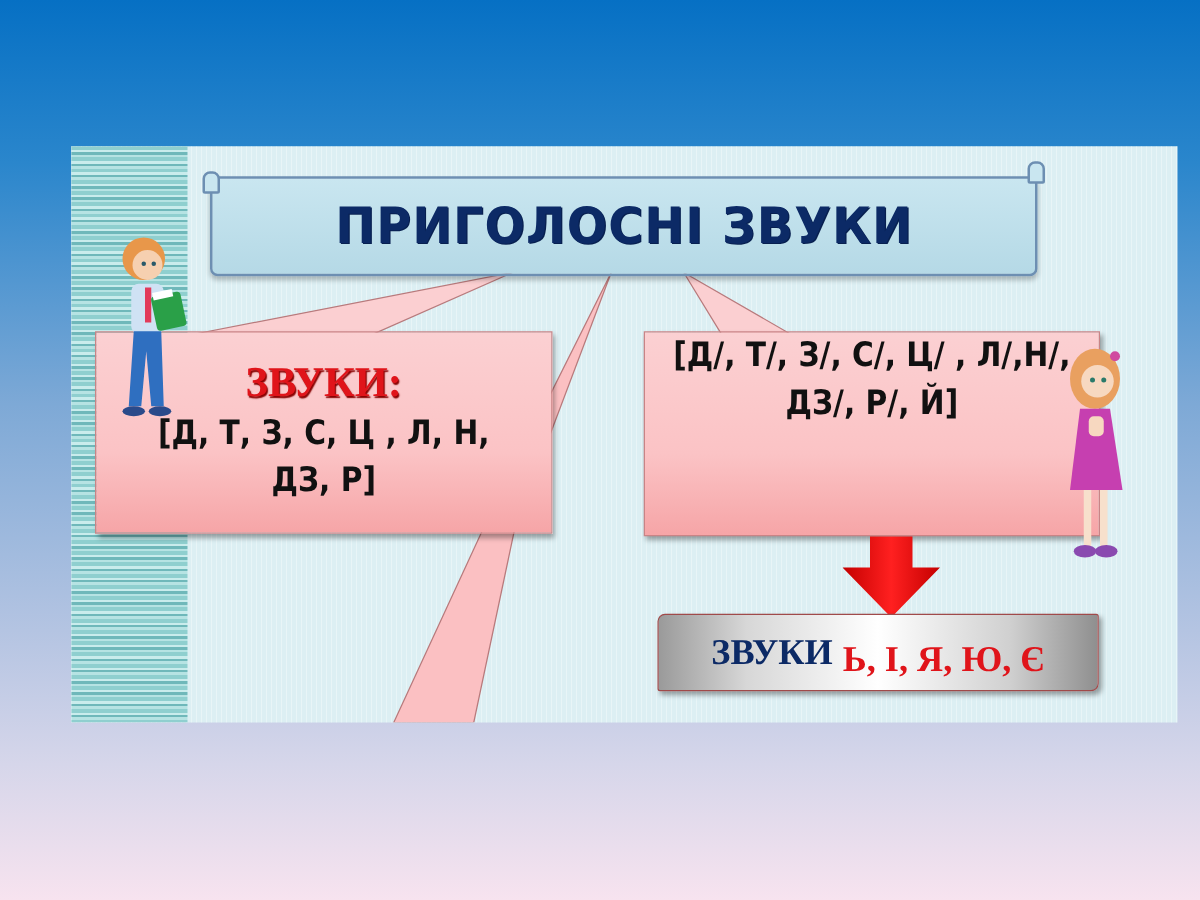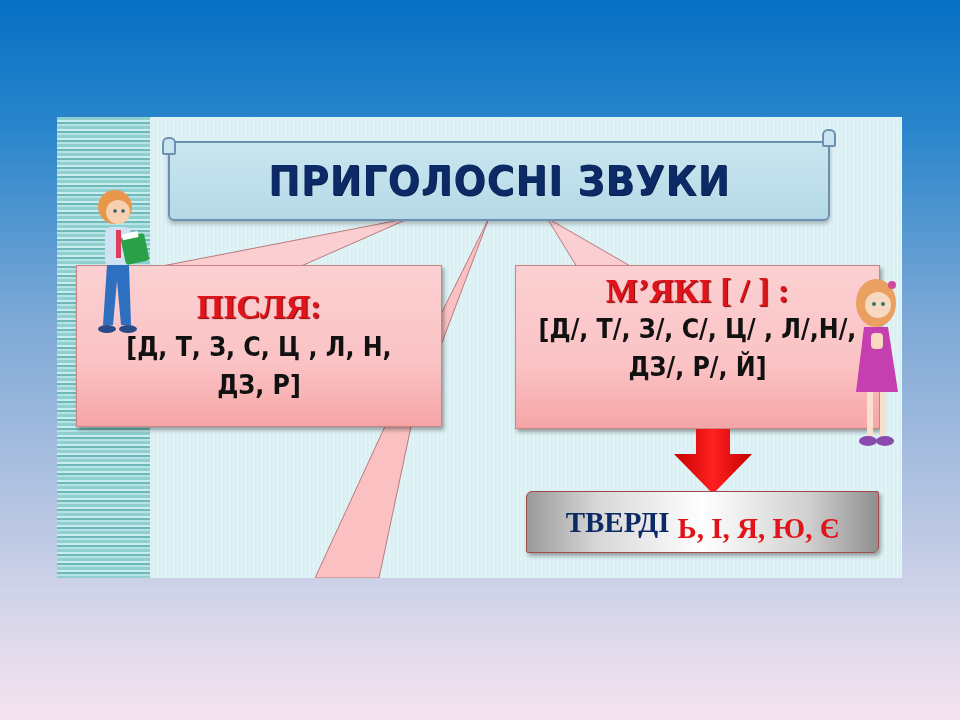--- a/index.html
+++ b/index.html
@@ -6,20 +6,21 @@
   body{
     width:960px;height:720px;position:relative;overflow:hidden;
     background:linear-gradient(180deg,#0670c4 0%,#2a86cc 18%,#7ea9d6 45%,#b4c4e2 70%,#d6d6ea 85%,#f7e3ef 100%);
     font-family:"Liberation Sans",sans-serif;
   }
   .panel{
     position:absolute;left:57px;top:117px;width:845px;height:461px;
     background:#dceff3;
     background-image:repeating-linear-gradient(90deg,rgba(255,255,255,0.35) 0 1px,transparent 1px 4px);
     overflow:hidden;
+    padding-left:40px;
   }
   .stripe{
     position:absolute;left:0;top:0;width:93px;height:100%;
     background:repeating-linear-gradient(180deg,#8fcfcf 0 3px,#c9ecec 3px 5px,#6fb8ba 5px 7px,#b6e3e3 7px 9px);
   }
   .scroll{
     position:absolute;left:111px;top:24px;width:658px;height:76px;
     background:linear-gradient(180deg,#c9e6f0,#b5d9e6);
     border:2px solid #6d8fb2;border-radius:6px;
     box-shadow:0 3px 4px rgba(0,0,0,0.25);
@@ -85,43 +86,42 @@
     <polygon points="432,101 330,305 258,461 322,461 355,305" fill="#fbc0c2" stroke="#b87a7c" stroke-width="1"></polygon>
 
     <polygon points="490,101 575,150 520,150" fill="#fbcfd1" stroke="#b87a7c" stroke-width="1"></polygon>
   </svg>
 
   <div class="scroll">
     <span class="title">ПРИГОЛОСНІ ЗВУКИ</span>
   </div>
 
   <div class="box box-left">
-    <div class="heading">ПІСЛЯ:</div>
+    <div class="heading">ЗВУКИ:</div>
     <div class="letters">[Д, Т, З, С, Ц , Л, Н, ДЗ, Р]</div>
   </div>
 
   <div class="box box-right">
-    <div class="heading">М’ЯКІ [ / ] :</div>
     <div class="letters">[Д/, Т/, З/, С/, Ц/ , Л/,Н/,</div>
     <div class="letters">ДЗ/, Р/, Й]</div>
   </div>
 
   <svg class="arrow" viewBox="0 0 78 65">
     <defs>
       <linearGradient id="ag" x1="0" x2="1">
         <stop offset="0" stop-color="#c40000"></stop>
         <stop offset="0.5" stop-color="#ff2020"></stop>
         <stop offset="1" stop-color="#c40000"></stop>
       </linearGradient>
     </defs>
     <polygon points="22,0 56,0 56,25 78,25 39,65 0,25 22,25" fill="url(#ag)"></polygon>
   </svg>
 
   <div class="after-box">
-    <span class="after-prefix">ТВЕРДІ</span>
+    <span class="after-prefix">ЗВУКИ</span>
     <span class="after-letters">Ь, І, Я, Ю, Є</span>
   </div>
 
   <svg class="boy" width="70" height="160" viewBox="0 0 70 160">
     <circle cx="28" cy="22" r="17" fill="#e8974a"></circle>
     <circle cx="31" cy="27" r="12" fill="#f6d0b0"></circle>
     <circle cx="28" cy="26" r="1.8" fill="#2a5a6a"></circle>
     <circle cx="36" cy="26" r="1.8" fill="#2a5a6a"></circle>
     <rect x="18" y="42" width="26" height="40" rx="6" fill="#cfe2f4"></rect>
     <rect x="29" y="45" width="5" height="28" fill="#e23a5a"></rect>

